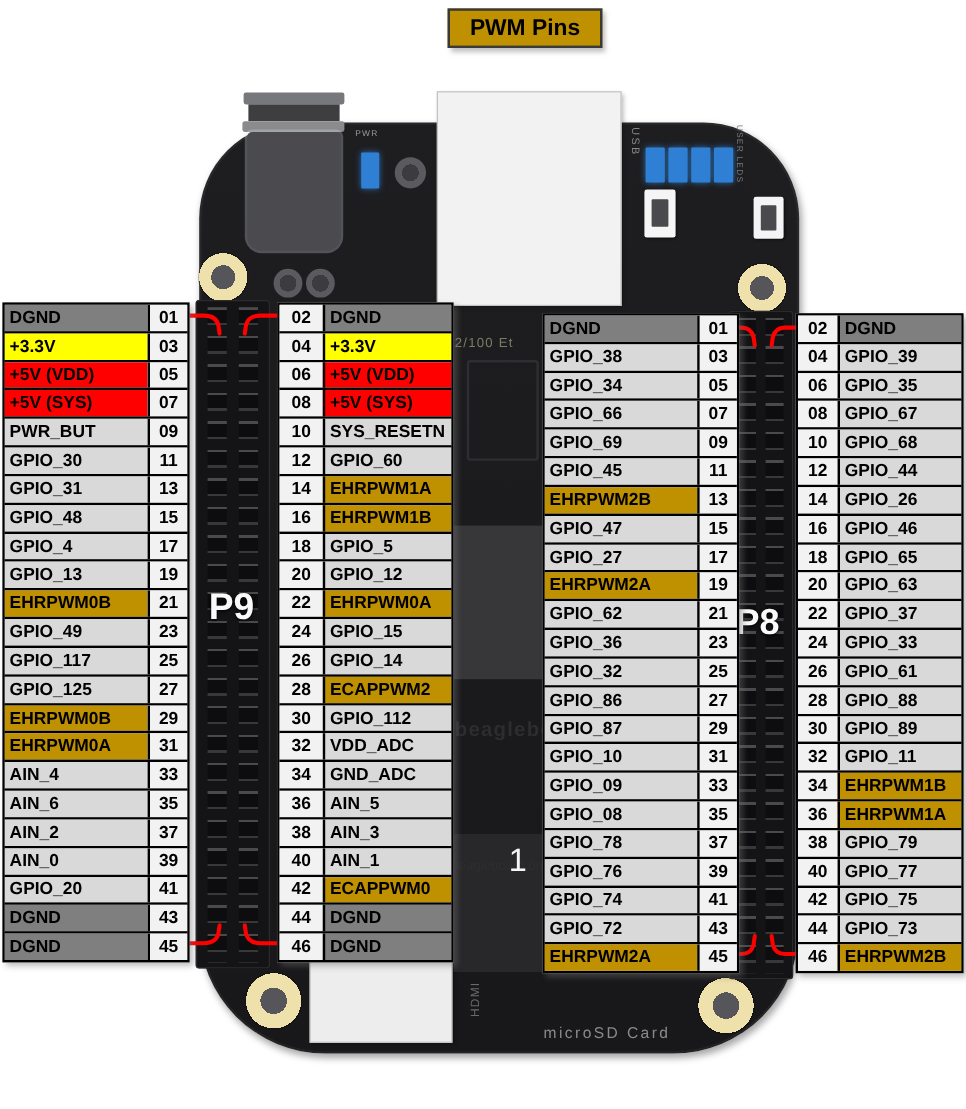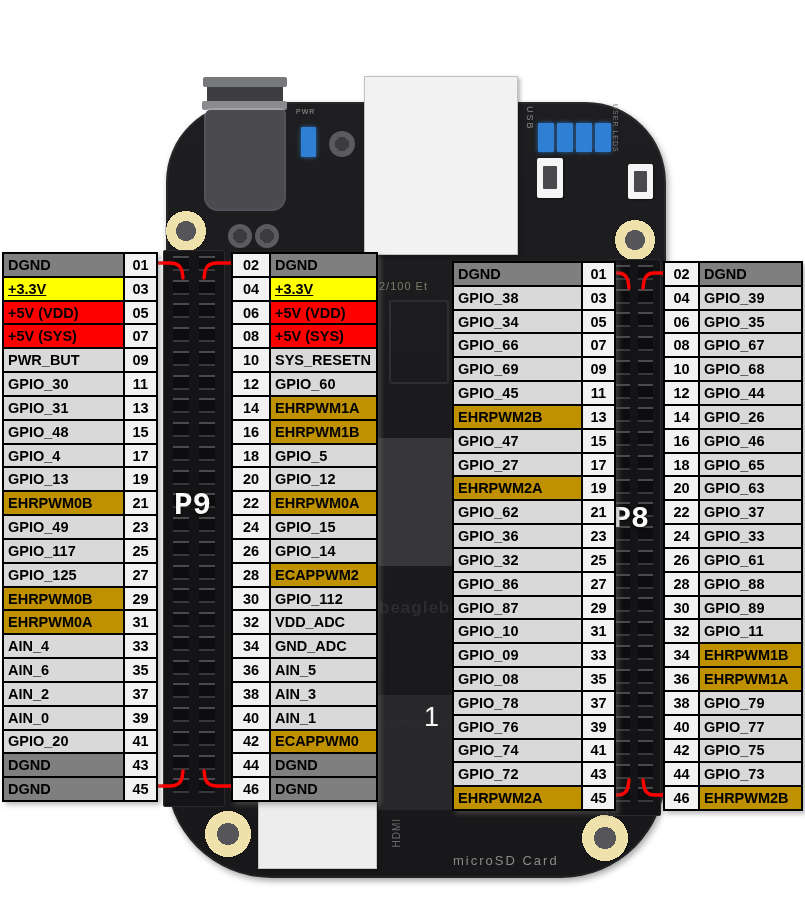--- a/index.html
+++ b/index.html
@@ -69,21 +69,21 @@
   
   .hdr{background:#141416;border-radius:3px;box-shadow:inset 0 0 0 1px #2b2b2e;}
   .hdr-p9{left:-3px;top:148px;width:62px;height:557px;}
   .hdr-p8{left:441px;top:157px;width:54px;height:557px;}
   .pincol{top:6px;bottom:5px;width:16px;
      background-image:repeating-linear-gradient(180deg,
        #4a4a4d 0 2px,#0d0d0f 2px 13px,#38383b 13px 15px,rgba(0,0,0,0) 15px 23.74px);}
   .hdr-p9 .pc1{left:10px;} .hdr-p9 .pc2{left:36px;}
   .hdr-p8 .pc1{left:8px;width:15px;} .hdr-p8 .pc2{left:31px;width:15px;}
 
-  .hdr-label{color:#fafafa;font-weight:bold;text-shadow:0 1px 3px #000;font-family:Liberation Mono, monospace;}
+  .hdr-label{color:#fafafa;font-weight:bold;text-shadow:0 1px 3px #000;}
   .lbl-p9{left:8px;top:386px;font-size:31px;}
   .lbl-p8{left:447px;top:400px;font-size:30px;}
   .pin1-marker{left:258px;top:600px;font-size:27px;color:#f5f5f5;font-weight:400;}
 
   
   .wires{position:absolute;left:0;top:0;z-index:3;color:var(--wire,#ff0000);pointer-events:none;}
 
   
   .pintable{position:absolute;z-index:4;display:flex;flex-direction:column;
             border:2px solid #000;background:#f2f2f2;height:550px;box-sizing:border-box;
@@ -95,21 +95,21 @@
   .pinrow{flex:1;display:flex;border-top:2px solid #000;min-height:0;}
   .pinrow:first-child{border-top:none;}
   .cell{display:flex;align-items:center;font-weight:bold;font-size:14.5px;color:#000;
         box-sizing:border-box;overflow:hidden;}
   .cell.num{width:33px;justify-content:center;background:var(--numcell,#f2f2f2);flex:none;}
   .tbl-p9-even .cell.num{width:36px;}
   .cell.label{flex:1;padding-left:4px;}
   .div-l{border-left:2px solid #000;}
   .t-std{background:var(--std,#d9d9d9);}
   .t-gnd{background:var(--gnd,#7f7f7f);}
-  .t-v33{background:var(--v33,#ffff00);text-decoration:underline;}
+  .t-v33{background:var(--v33,#ffff00);}
   .t-v5{background:var(--v5,#ff0000);}
   .t-pwm{background:var(--pwm,#bf9000);}
 
   
   .title-box{position:absolute;left:373px;top:7px;width:125px;height:29px;z-index:6;
              background:var(--pwm,#bf9000);border:2px solid #3a3a3a;
              display:flex;align-items:center;justify-content:center;
              font-size:19px;font-weight:bold;color:#000;
              box-shadow:3px 3px 4px rgba(150,150,150,.6);}
 </style>
@@ -558,13 +558,14 @@
       <div class="pinrow">
         <div class="cell num">44</div>
         <div class="cell label t-std div-l">GPIO_73</div>
       </div>
       <div class="pinrow">
         <div class="cell num">46</div>
         <div class="cell label t-pwm div-l">EHRPWM2B</div>
       </div>
     </div>
 
+  <div class="title-box">PWM Pins</div>
 </div>
 
 </body></html>

